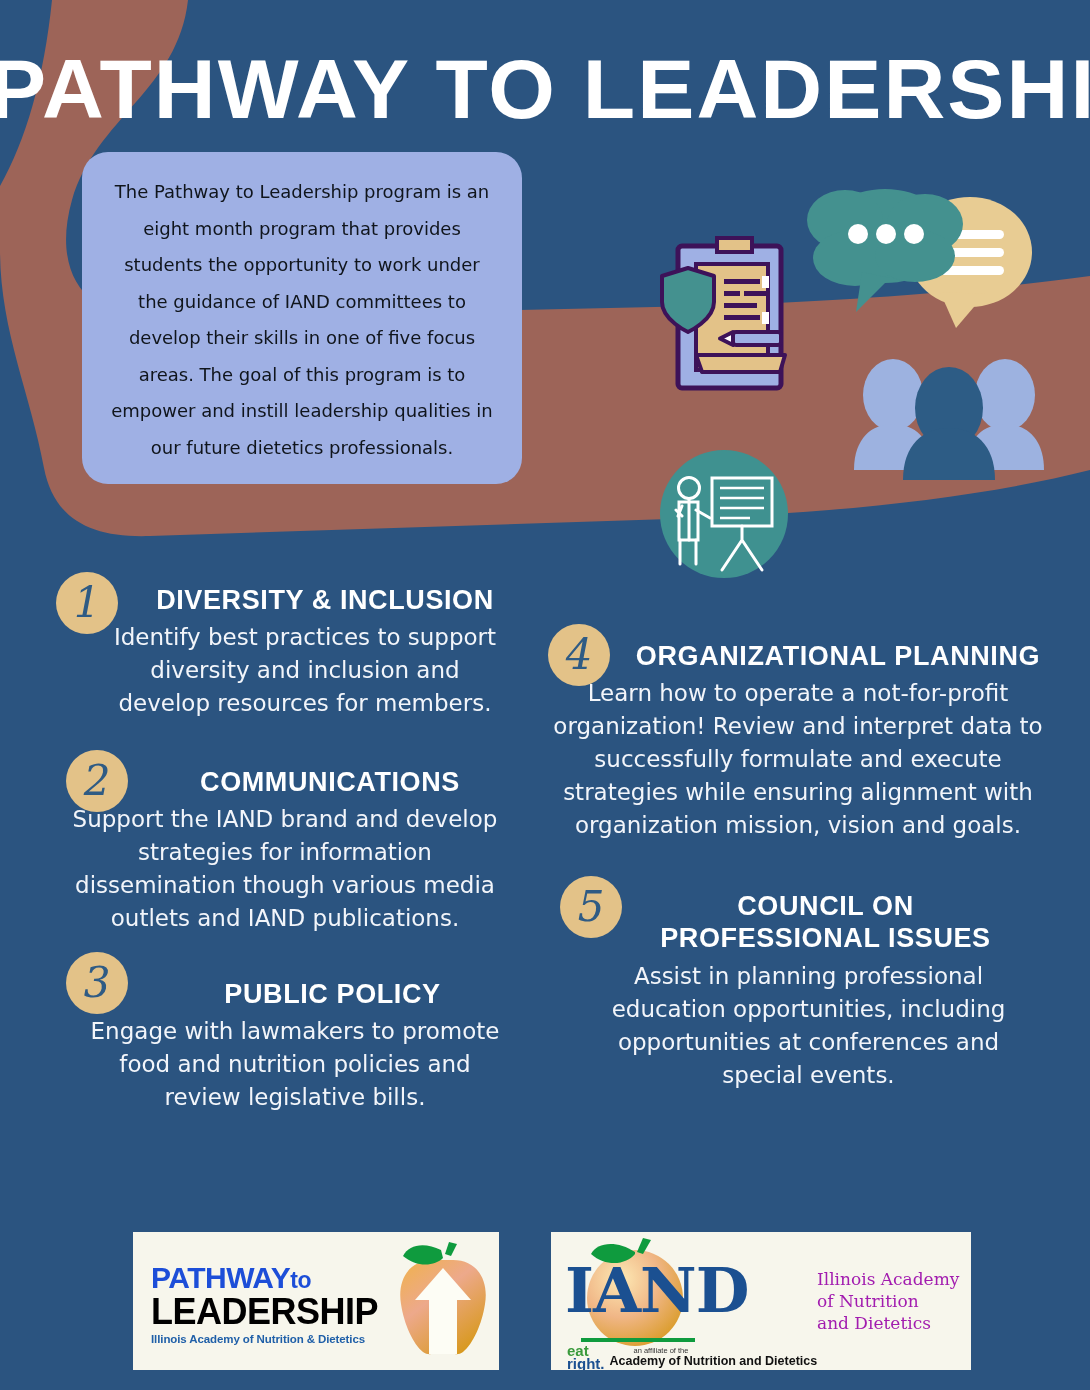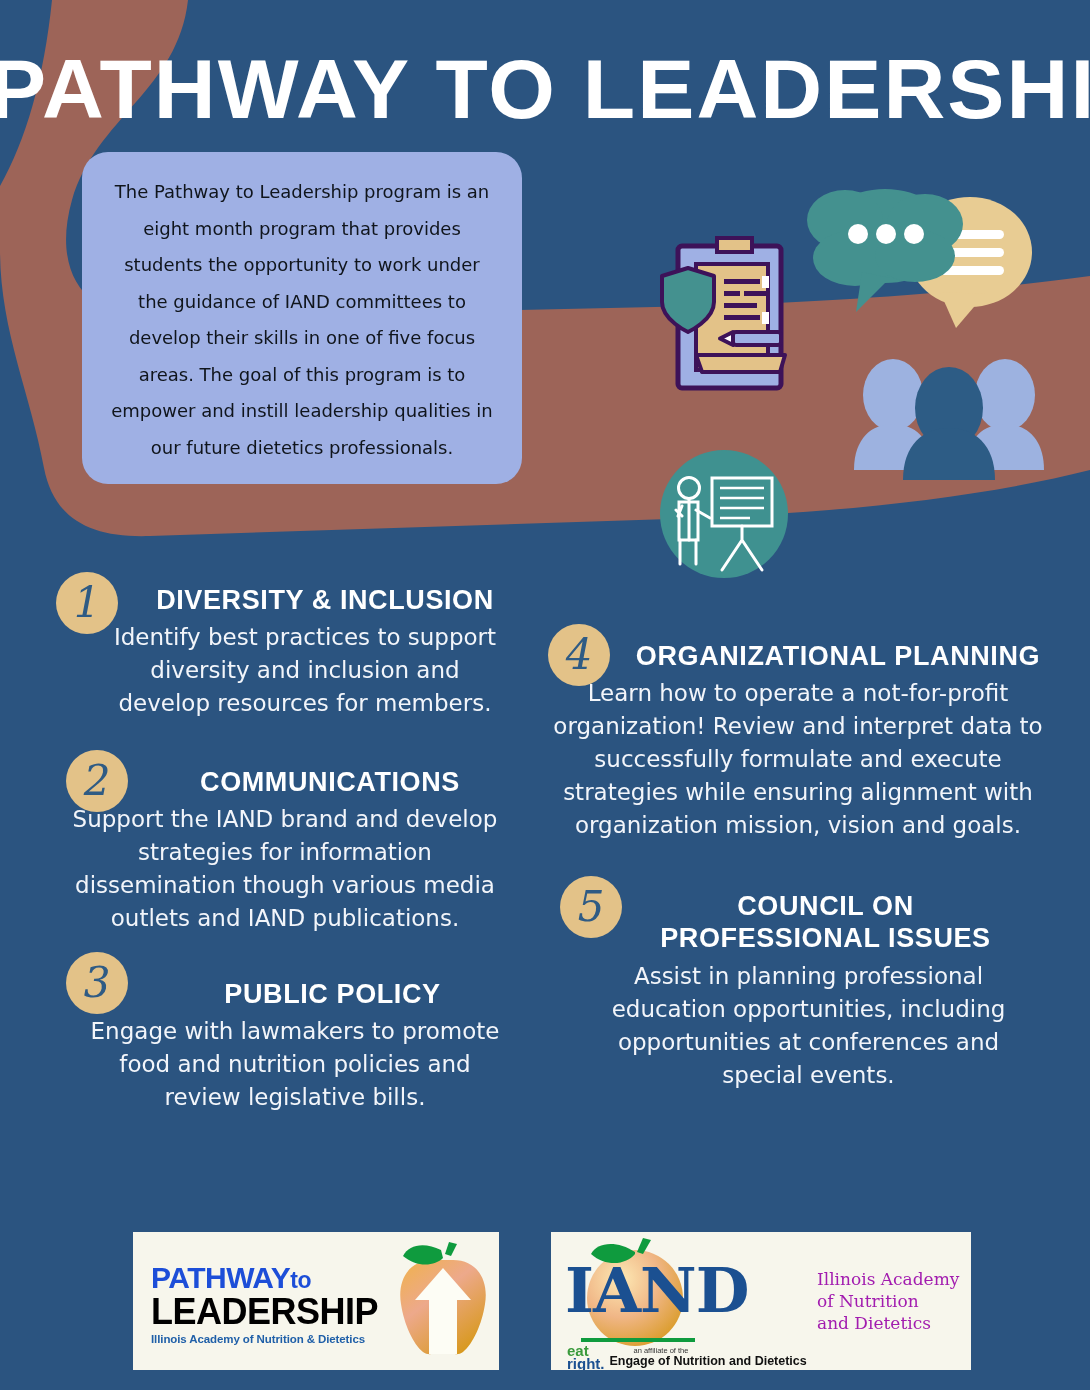--- a/index.html
+++ b/index.html
@@ -267,18 +267,18 @@
       <div>of Nutrition</div>
       <div>and Dietetics</div>
     </div>
     <div class="iand-tag">
       <div class="eat-right">
         <div><span class="green">eat</span></div>
         <div><span>right.</span></div>
       </div>
       <div>
         <div class="aff-small">an affiliate of the</div>
-        <div class="aff-main">Engage of Nutrition and Dietetics</div>
+        <div class="aff-main">Academy of Nutrition and Dietetics</div>
       </div>
     </div>
   </div>
 
 </div>
 
 </body></html>

